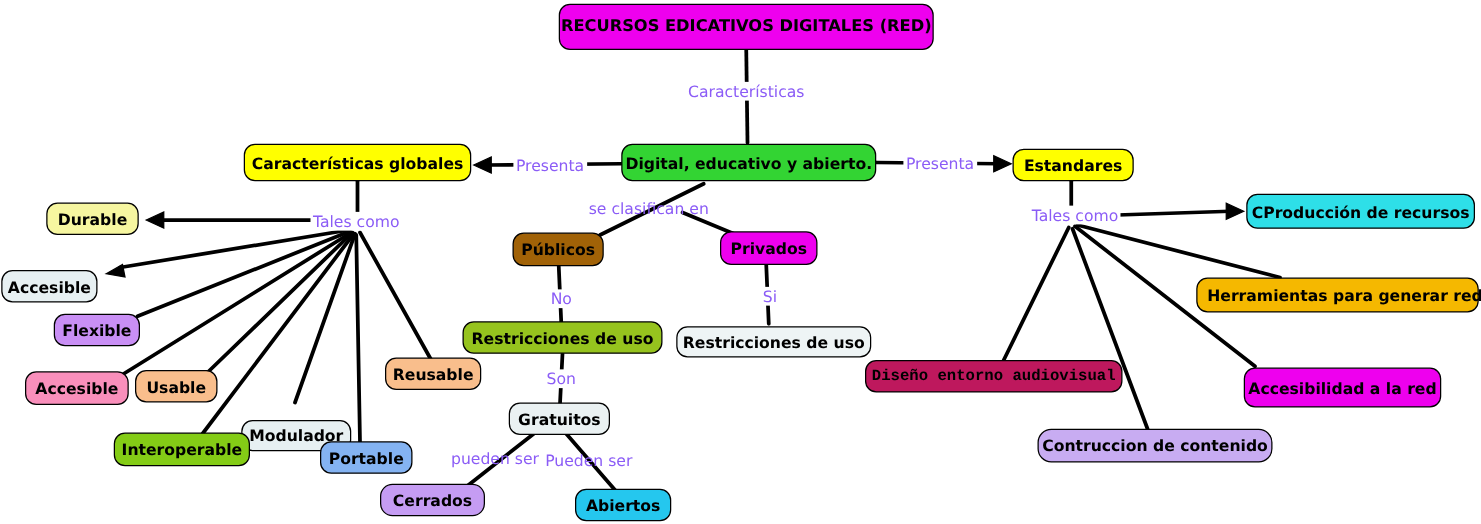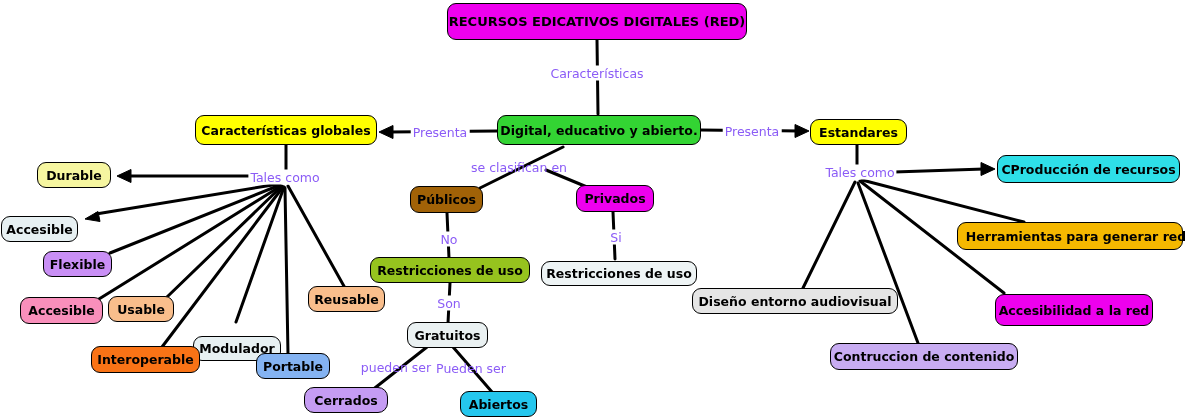--- a/index.html
+++ b/index.html
@@ -136,32 +136,32 @@
   <div class="node p-title" style="background: rgb(238, 0, 238);">RECURSOS EDICATIVOS DIGITALES (RED)</div>
   <div class="node p-center" style="background: rgb(51, 212, 51);">Digital, educativo y abierto.</div>
 
   <div class="node p-caracglob" style="background: rgb(255, 255, 0);">Características globales</div>
   <div class="node p-durable" style="background: rgb(246, 246, 160);">Durable</div>
   <div class="node p-escalable" style="background: rgb(231, 240, 242);">Accesible</div>
   <div class="node p-flexible" style="background: rgb(201, 143, 245);">Flexible</div>
   <div class="node p-accesible" style="background: rgb(249, 143, 187);">Accesible</div>
   <div class="node p-usable" style="background: rgb(249, 190, 140);">Usable</div>
   <div class="node p-modulador" style="background: rgb(231, 240, 242);">Modulador</div>
-  <div class="node p-interoperable" style="background: #f97316;">Interoperable</div>
+  <div class="node p-interoperable" style="background: #84cc16;">Interoperable</div>
   <div class="node p-portable" style="background: rgb(132, 179, 242);">Portable</div>
   <div class="node p-reusable" style="background: rgb(249, 190, 140);">Reusable</div>
 
   <div class="node p-publicos" style="background: #a16207;">Públicos</div>
   <div class="node p-privados" style="background: rgb(238, 0, 238);">Privados</div>
   <div class="node p-restr-no" style="background: rgb(150, 195, 30);">Restricciones de uso</div>
   <div class="node p-restr-si" style="background: rgb(238, 244, 245);">Restricciones de uso</div>
   <div class="node p-gratuitos" style="background: rgb(234, 241, 242);">Gratuitos</div>
   <div class="node p-cerrados" style="background: rgb(197, 156, 243); border-radius: 10px;">Cerrados</div>
   <div class="node p-abiertos" style="background: rgb(37, 199, 238);">Abiertos</div>
 
   <div class="node p-estandares" style="background: rgb(255, 255, 0);">Estandares</div>
   <div class="node p-cproduccion" style="background: rgb(46, 223, 232);">CProducción de recursos</div>
   <div class="node p-herramientas" style="background: rgb(245, 184, 0); padding-left: 12px;">Herramientas para generar red</div>
   <div class="node p-accesibilidad" style="background: rgb(238, 0, 238);">Accesibilidad a la red</div>
-  <div class="node p-diseno" style="background: #e5e5e5;">Diseño entorno audiovisual</div>
-  <div class="node p-contruccion" style="background: rgb(200, 172, 242);">Contruccion de contenido</div>
+  <div class="node p-diseno" style="background: #be185d; font-family: Liberation Mono, monospace;">Diseño entorno audiovisual</div>
+  <div class="node p-contruccion" style="background: rgb(200, 172, 242); border-radius: 11px;">Contruccion de contenido</div>
 
 </div>
 
 </body></html>

